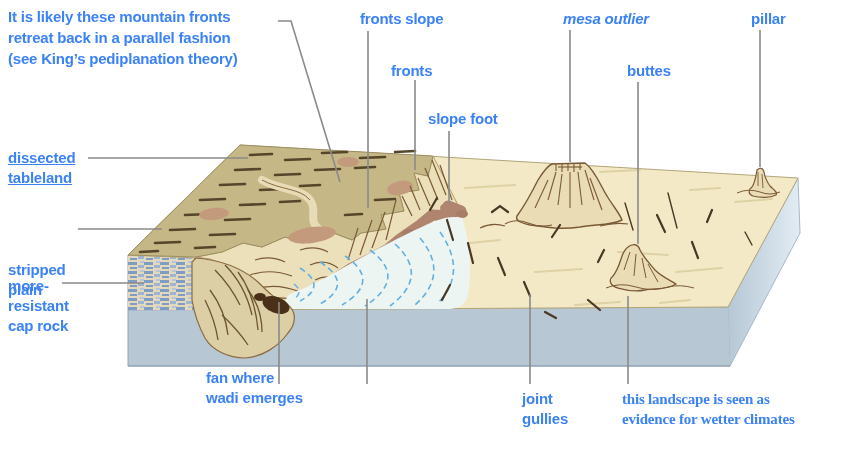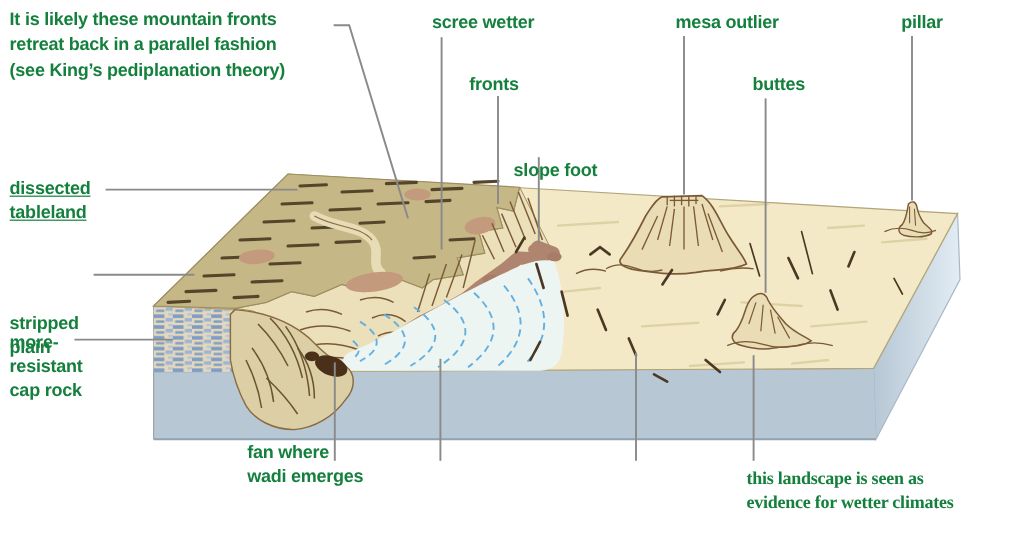--- a/index.html
+++ b/index.html
@@ -1,25 +1,25 @@
 <!DOCTYPE html>
 <html><head>
 <meta charset="utf-8">
 <style>
   html,body{margin:0;padding:0;background:#ffffff;}
   .canvas{position:relative;width:860px;height:451px;background:#ffffff;overflow:hidden;
           font-family:"Liberation Sans",sans-serif;}
   .canvas svg{position:absolute;left:0;top:0;}
   .lbl{position:absolute;font:700 15px/20px "Liberation Sans",sans-serif;
-       color:#15803d;white-space:pre-line;letter-spacing:-0.2px;}
+       color:#3b82f6;white-space:pre-line;letter-spacing:-0.2px;}
   #note{left:8px;top:6px;width:300px;line-height:21px;}
   #lbl-scree{left:360px;top:9px;}
   #lbl-cuesta{left:391px;top:61px;}
-  #lbl-slopefoot{left:428px;top:109px;margin-top:24px;}
-  #lbl-mesa{left:563px;top:9px;}
+  #lbl-slopefoot{left:428px;top:109px;}
+  #lbl-mesa{left:563px;top:9px;font-style:italic;}
   #lbl-buttes{left:627px;top:61px;}
   #lbl-pillar{left:751px;top:9px;}
   #lbl-dissected{left:8px;top:148px;text-decoration:underline;}
   #lbl-stripped{left:8px;top:220px;margin-top:40px;}
   #lbl-caprock{left:8px;top:276px;}
   #lbl-fan{left:206px;top:368px;}
   #lbl-apron{left:358px;top:389px;}
   #lbl-joint{left:522px;top:389px;}
   #lbl-wetter{left:622px;top:389px;font-family:Liberation Serif, serif;}
 </style>
@@ -265,31 +265,33 @@
     <line x1="279" y1="302" x2="279" y2="384"></line>
     <line x1="367" y1="299" x2="367" y2="384"></line>
     <line x1="530" y1="294" x2="530" y2="384"></line>
     <line x1="628" y1="296" x2="628" y2="384"></line>
   </g>
 </svg>
 
 <div class="lbl" id="note">It is likely these mountain fronts
 retreat back in a parallel fashion
 (see King’s pediplanation theory)</div>
-<div class="lbl" id="lbl-scree">scree wetter</div>
+<div class="lbl" id="lbl-scree">fronts slope</div>
 <div class="lbl" id="lbl-cuesta">fronts</div>
 <div class="lbl" id="lbl-slopefoot">slope foot</div>
 <div class="lbl" id="lbl-mesa">mesa outlier</div>
 <div class="lbl" id="lbl-buttes">buttes</div>
 <div class="lbl" id="lbl-pillar">pillar</div>
 <div class="lbl" id="lbl-dissected">dissected
 tableland</div>
 <div class="lbl" id="lbl-stripped">stripped
 plain</div>
 <div class="lbl" id="lbl-caprock">more-
 resistant
 cap rock</div>
 <div class="lbl" id="lbl-fan">fan where
 wadi emerges</div>
+<div class="lbl" id="lbl-joint">joint
+gullies</div>
 <div class="lbl" id="lbl-wetter">this landscape is seen as
 evidence for wetter climates</div>
 
 </div>
 
 </body></html>

